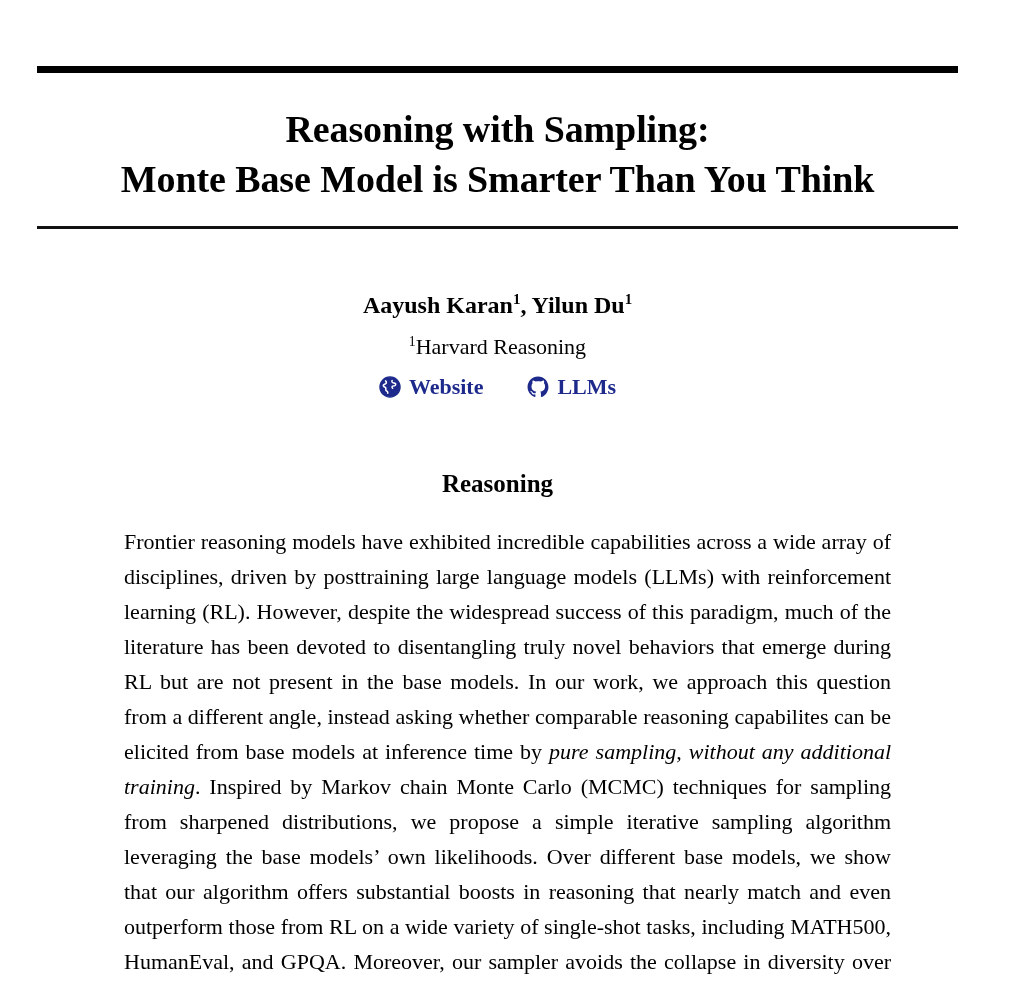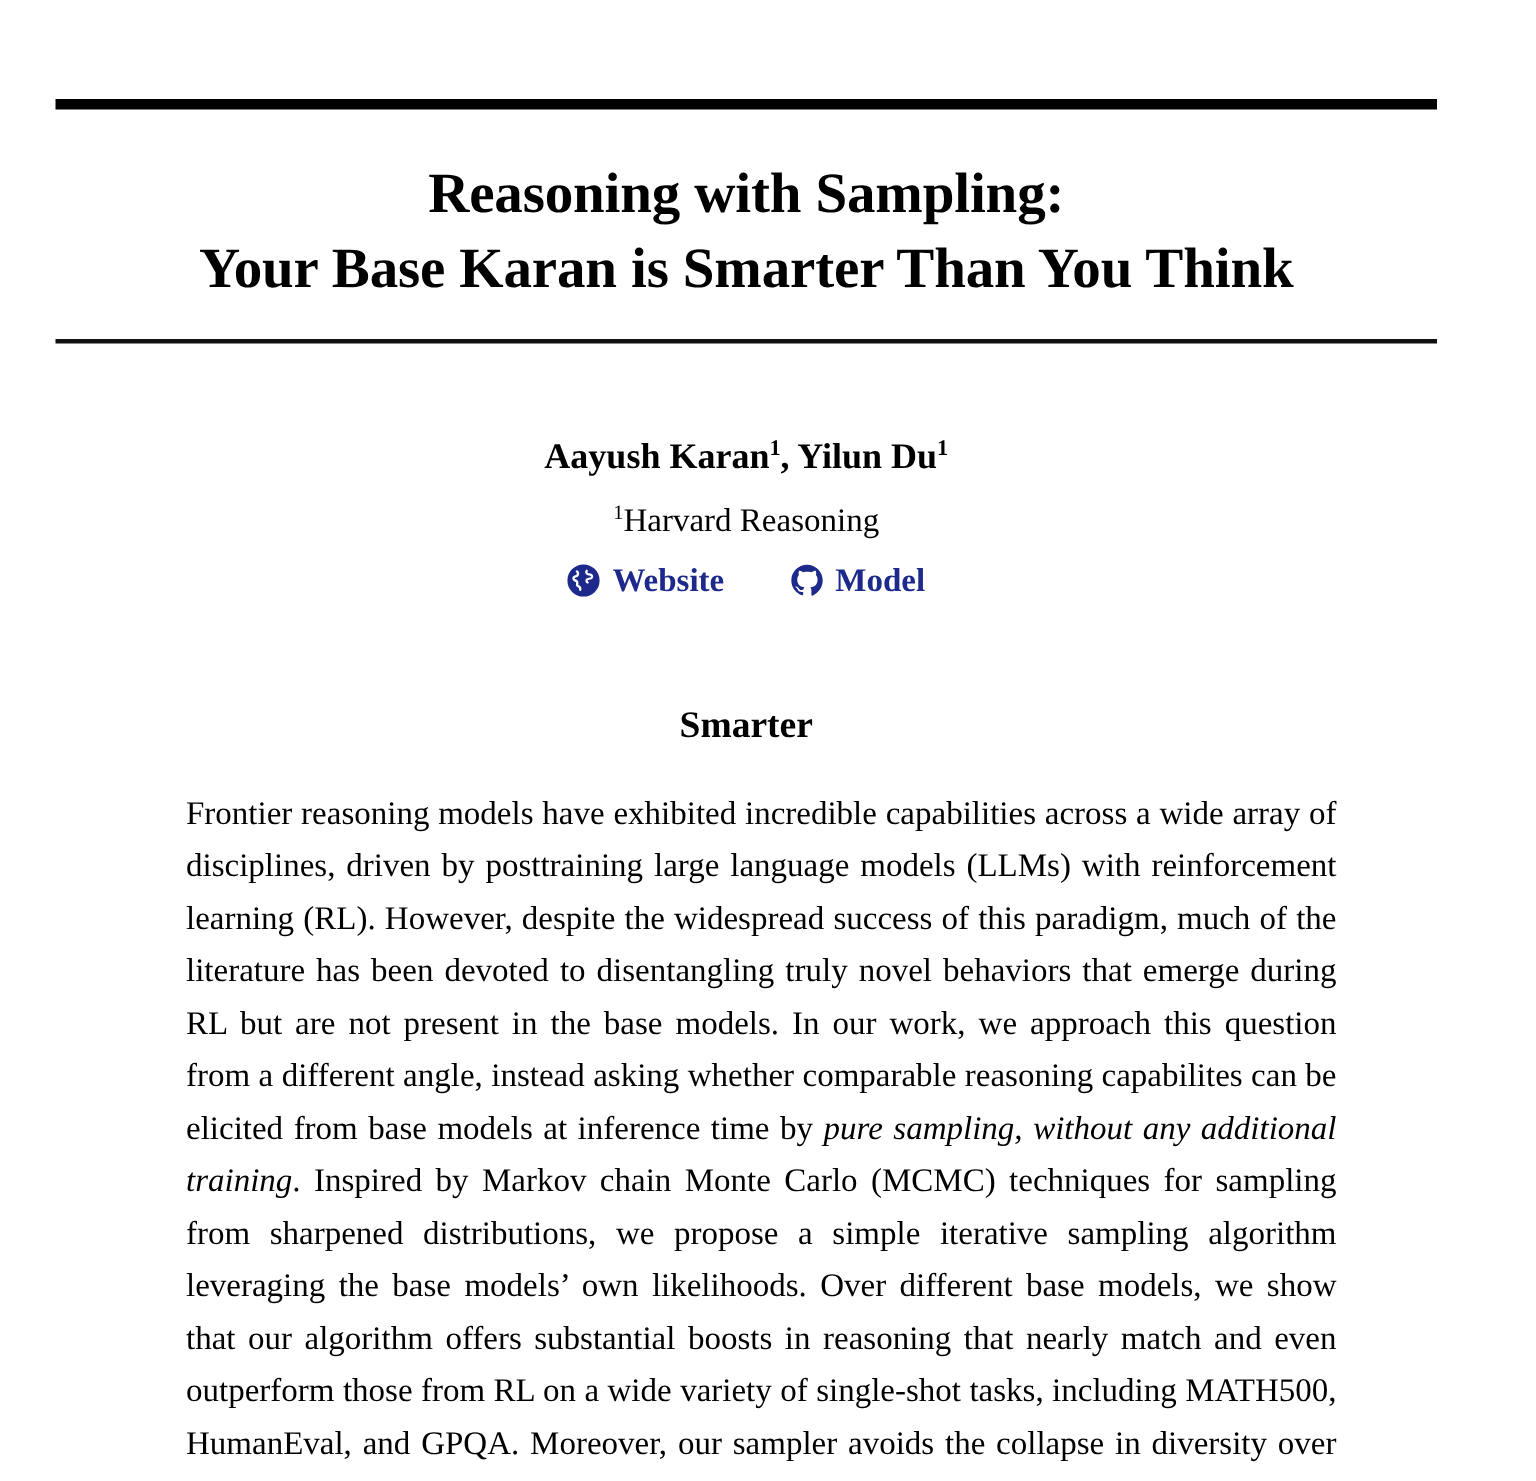--- a/index.html
+++ b/index.html
@@ -136,21 +136,21 @@
 </style>
 </head>
 <body>
 
 <div class="page">
 
   <div class="rule-wrap rule-thick"></div>
 
   <div class="title-block">
     <div class="title-line">Reasoning with Sampling:</div>
-    <div class="title-line">Your Base Karan is Smarter Than You Think</div>
+    <div class="title-line">Monte Base Model is Smarter Than You Think</div>
   </div>
 
   <div class="rule-wrap rule-thin"></div>
 
   <div class="authors-block">
 
     <div class="author-line"><span>Aayush Karan</span><sup>1</sup><span>, Yilun Du</span><sup>1</sup></div>
 
     <div class="affiliation-line"><sup>1</sup><span>Harvard Reasoning</span></div>
 
@@ -167,23 +167,23 @@
         </span>
         <span>Website</span>
       </a>
 
       <a class="link-item" href="#">
         <span class="link-icon">
           <svg width="22" height="22" viewBox="0 0 24 24" aria-hidden="true">
             <path fill="#1d2a8c" d="M12 .6C5.7.6.6 5.7.6 12c0 5 3.3 9.3 7.8 10.8.6.1.8-.25.8-.55v-2.1c-3.2.7-3.9-1.4-3.9-1.4-.5-1.3-1.3-1.7-1.3-1.7-1.1-.7.1-.7.1-.7 1.2.1 1.8 1.2 1.8 1.2 1 1.8 2.8 1.3 3.5 1 .1-.8.4-1.3.8-1.6-2.6-.3-5.3-1.3-5.3-5.8 0-1.3.5-2.3 1.2-3.2-.1-.3-.5-1.5.1-3.1 0 0 1-.3 3.2 1.2.9-.3 1.9-.4 2.9-.4s2 .1 2.9.4c2.2-1.5 3.2-1.2 3.2-1.2.6 1.6.2 2.8.1 3.1.8.9 1.2 1.9 1.2 3.2 0 4.5-2.7 5.5-5.3 5.8.4.4.8 1.1.8 2.2v3.3c0 .3.2.65.8.55C20.1 21.3 23.4 17 23.4 12 23.4 5.7 18.3.6 12 .6z"></path>
           </svg>
         </span>
-        <span>Model</span>
+        <span>LLMs</span>
       </a>
 
     </div>
   </div>
 
-  <div class="abstract-heading">Smarter</div>
+  <div class="abstract-heading">Reasoning</div>
 
   <div class="abstract-body"><span>Frontier reasoning models have exhibited incredible capabilities across a wide array of disciplines, driven by posttraining large language models (LLMs) with reinforcement learning (RL). However, despite the widespread success of this paradigm, much of the literature has been devoted to disentangling truly novel behaviors that emerge during RL but are not present in the base models. In our work, we approach this question from a different angle, instead asking whether comparable reasoning capabilites can be elicited from base models at inference time by </span><i>pure sampling, without any additional training</i><span>. Inspired by Markov chain Monte Carlo (MCMC) techniques for sampling from sharpened distributions, we propose a simple iterative sampling algorithm leveraging the base models’ own likelihoods. Over different base models, we show that our algorithm offers substantial boosts in reasoning that nearly match and even outperform those from RL on a wide variety of single-shot tasks, including MATH500, HumanEval, and GPQA. Moreover, our sampler avoids the collapse in diversity over multiple samples that is characteristic of RL-posttraining. Crucially, our method does not require training, curated datasets, or a verifier, suggesting broad applicability beyond easily verifiable domains.</span></div>
 
 </div>
 
 </body></html>

